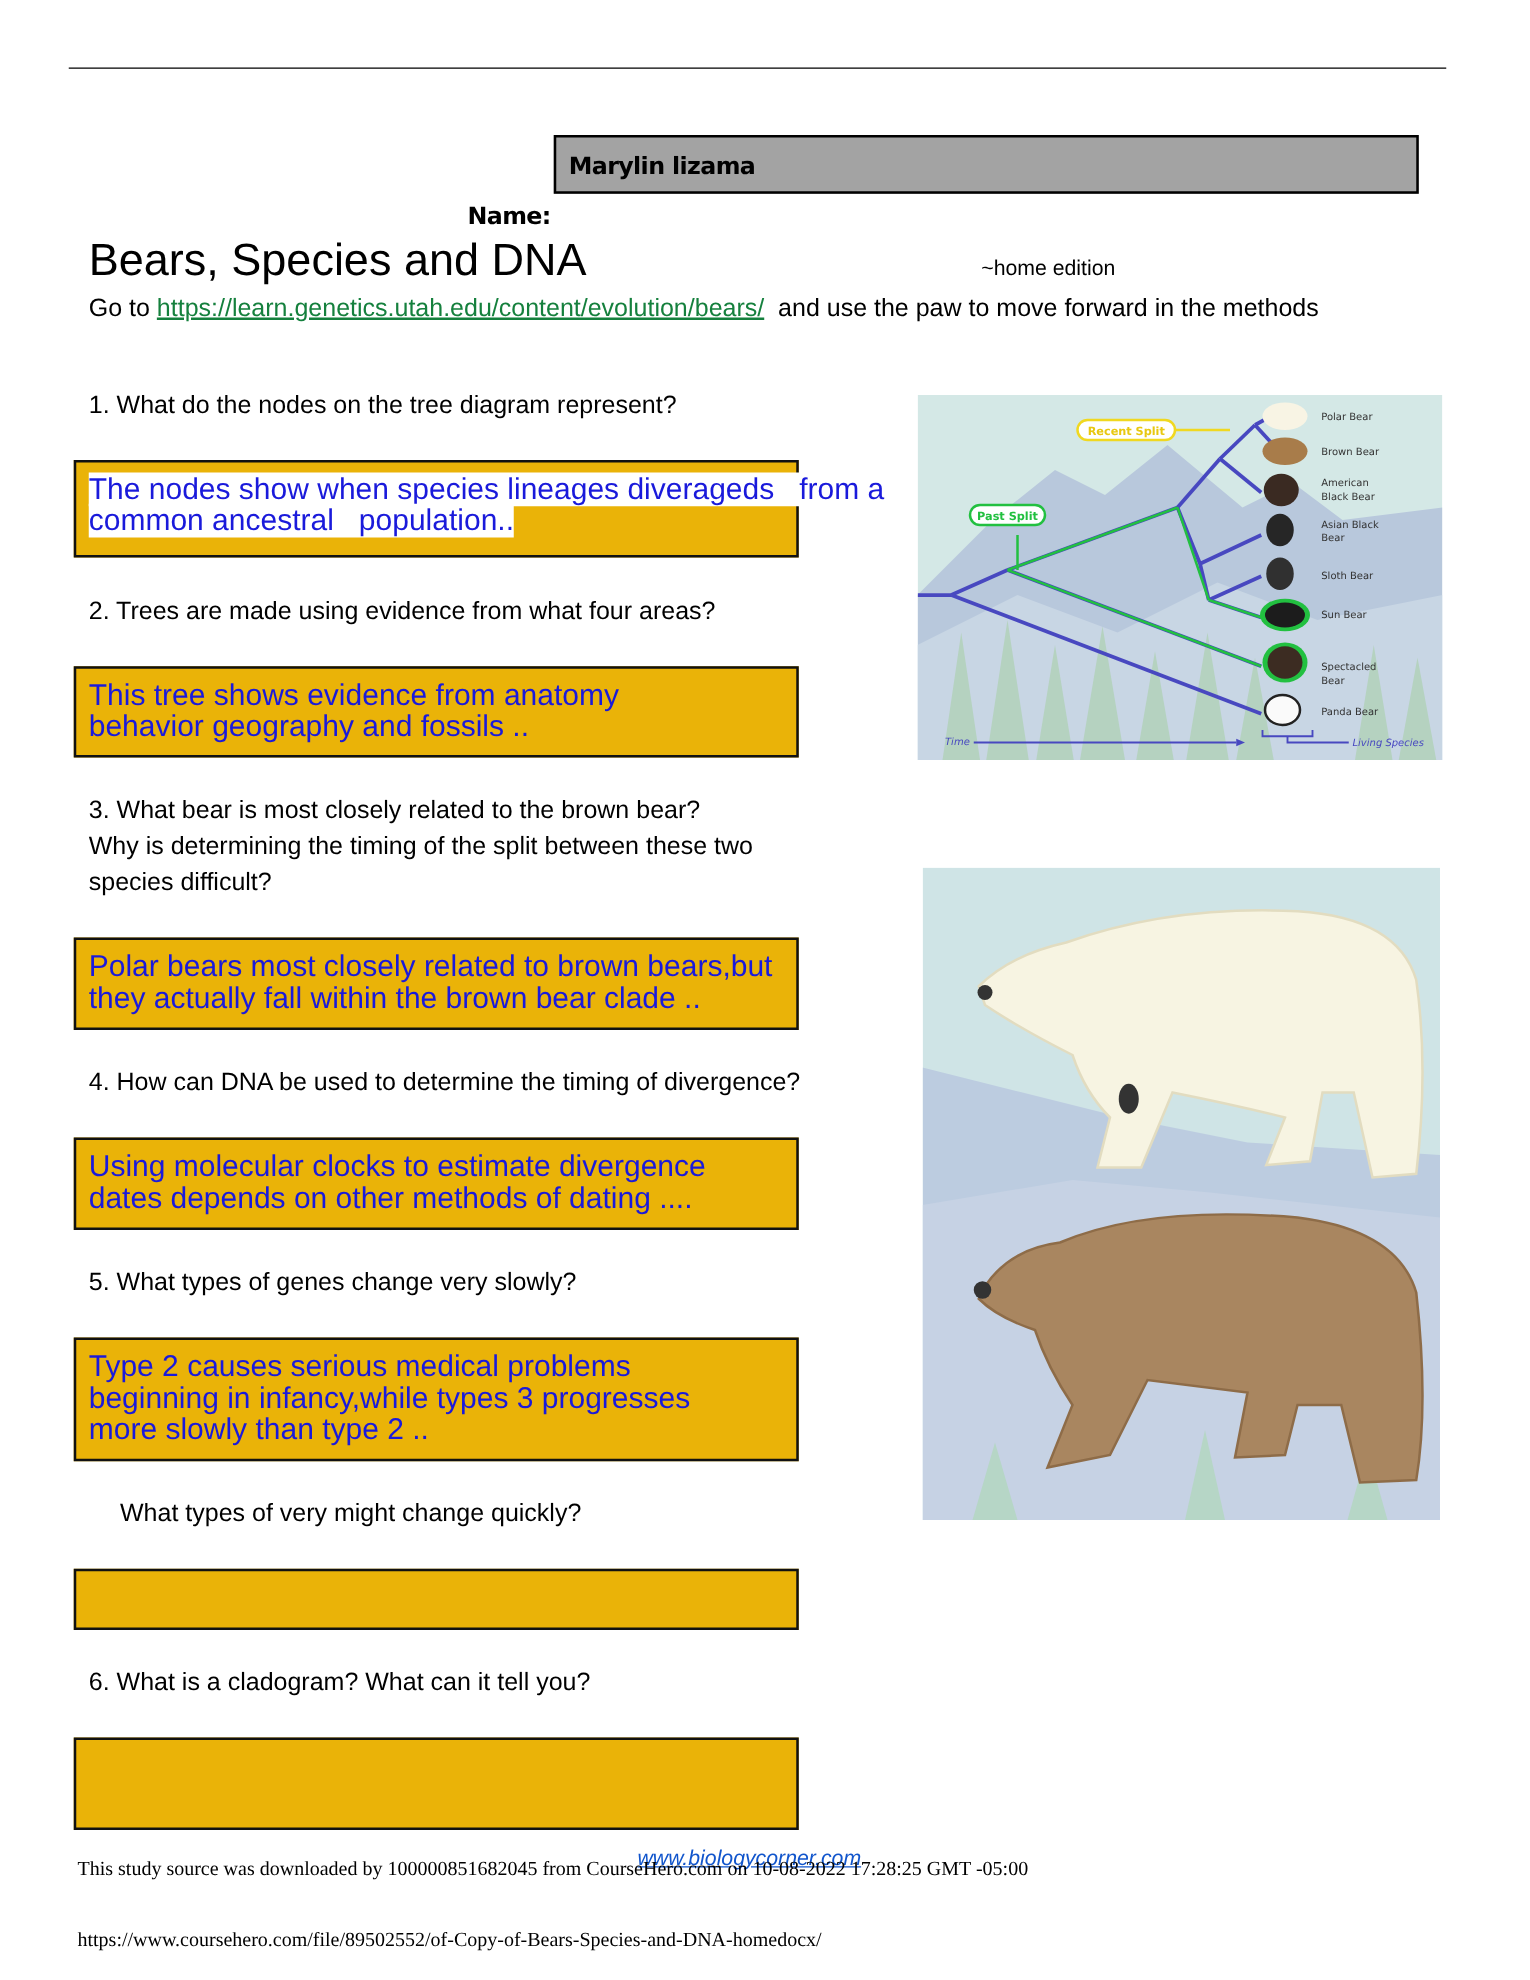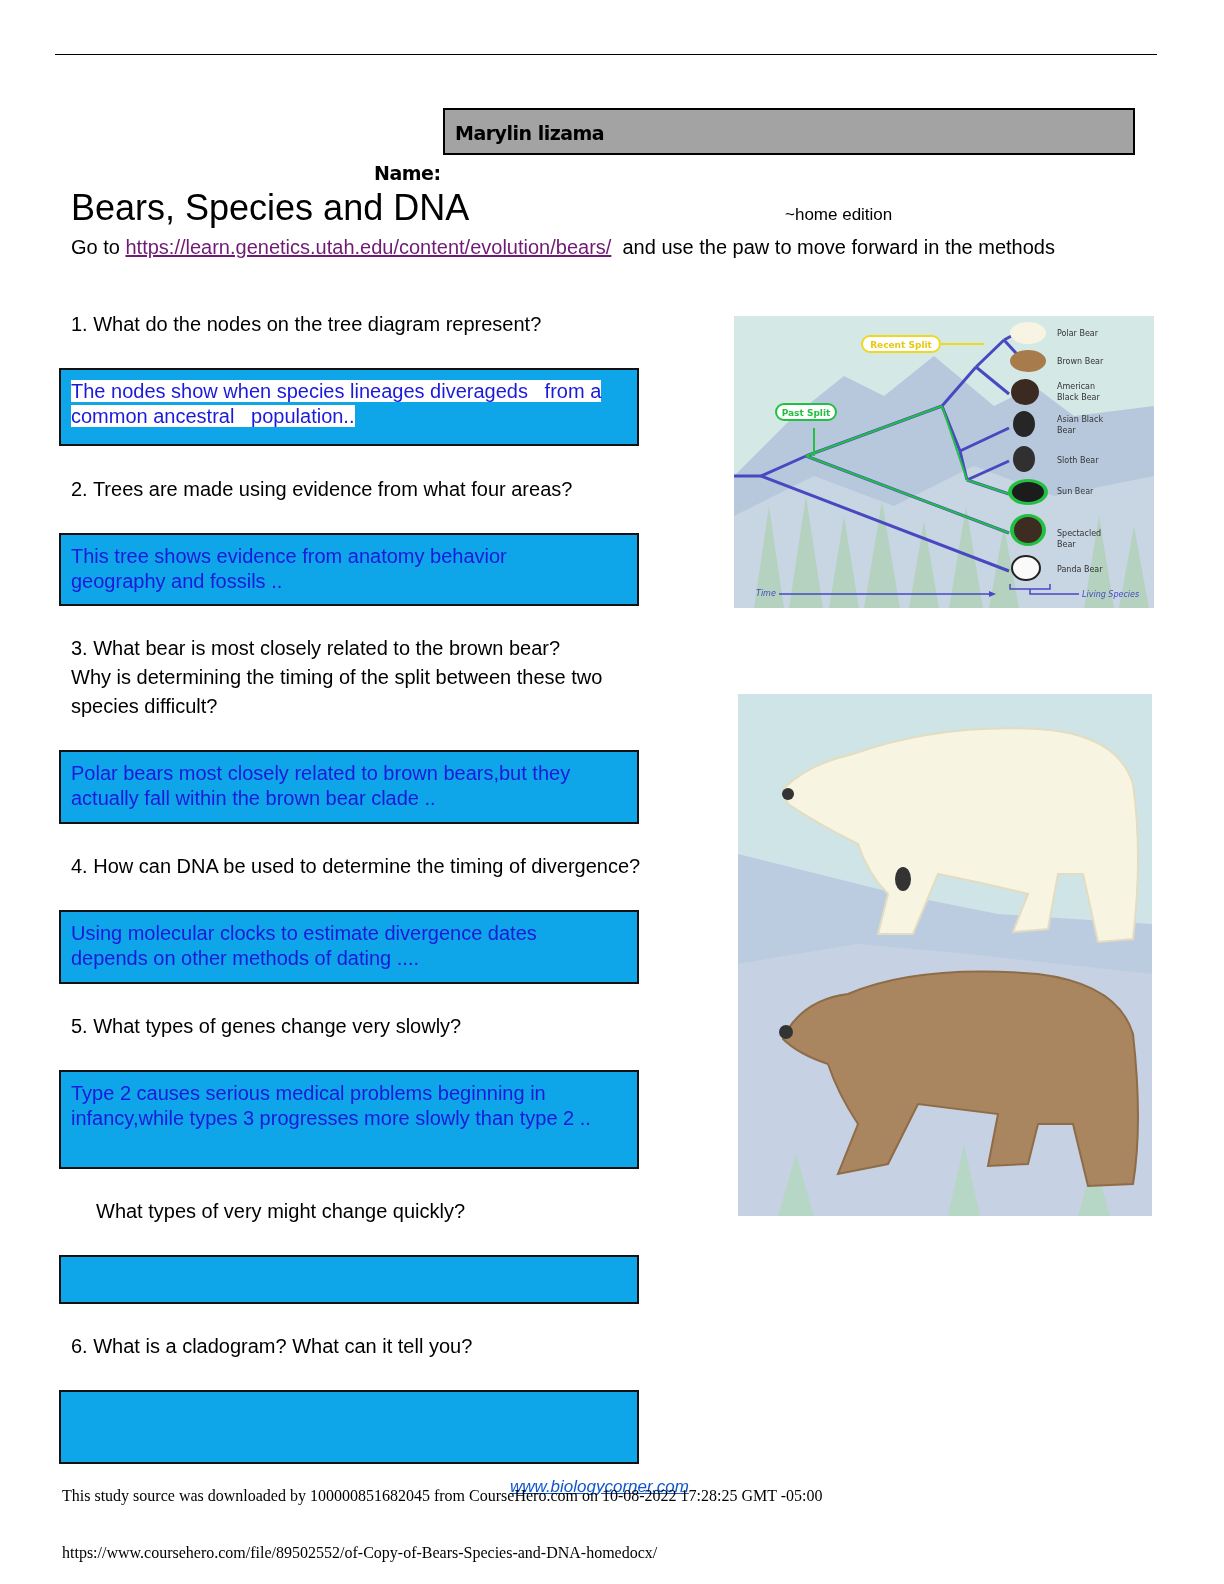--- a/index.html
+++ b/index.html
@@ -6,24 +6,24 @@
   body { width:1224px; height:1584px; position:relative; overflow:hidden;
          font-family:"Liberation Sans", sans-serif; color:#000; }
   .abs { position:absolute; }
   .top-rule { left:55px; top:54px; width:1102px; height:1px; background:#000; }
   .name-label { left:374px; top:122px; font-size:19px; font-weight:bold; font-family:"DejaVu Sans", sans-serif; letter-spacing:-0.5px;margin-top:40px; }
   .name-box { left:443px; top:108px; width:692px; height:47px; border:2px solid #000; background:#a3a3a3; box-sizing:border-box; }
   .name-value { position:absolute; left:10px; top:12px; font-size:19px; font-weight:bold; font-family:"DejaVu Sans", sans-serif; letter-spacing:-0.5px; }
   .title { left:71px; top:187px; font-size:36px; }
   .edition { left:785px; top:205px; font-size:17px; }
   .intro { left:71px; top:236px; font-size:20px; white-space:nowrap; }
-  .intro a { color:#701a75; text-decoration:underline; }
+  .intro a { color:#15803d; text-decoration:underline; }
   .q { font-size:20px; line-height:29px; }
-  .ans { left:59px; width:580px; background:#0ea5e9; border:2px solid #111; box-sizing:border-box;
-         padding:9px 10px; color:#1a1adb; font-size:20px; line-height:25px; }
+  .ans { left:59px; width:580px; background:#eab308; border:2px solid #111; box-sizing:border-box;
+         padding:9px 10px; color:#1a1adb; font-size:24px; line-height:25px; }
   .ans span.hl { background:#fff; }
   .img-frame { overflow:hidden; }
   .footer1 { left:62px; top:1487px; font-family:"Liberation Serif", serif; font-size:16px; white-space:nowrap; }
   .footer2 { left:62px; top:1544px; font-family:"Liberation Serif", serif; font-size:16px; white-space:nowrap; }
   .watermark { left:510px; top:1477px; color:#1155cc; font-style:italic; font-size:17px; text-decoration:underline; }
 </style>
 </head>
 <body>
 
 <div class="abs top-rule"></div>

